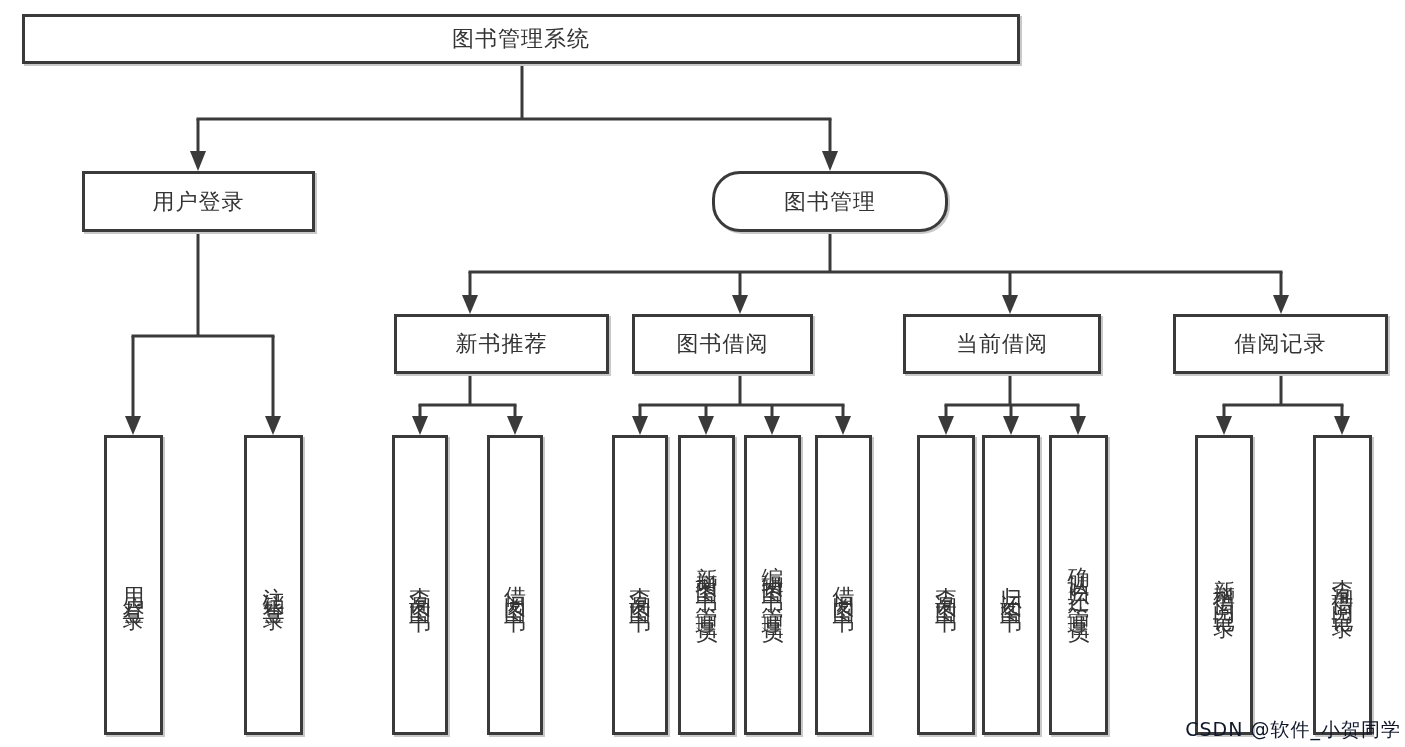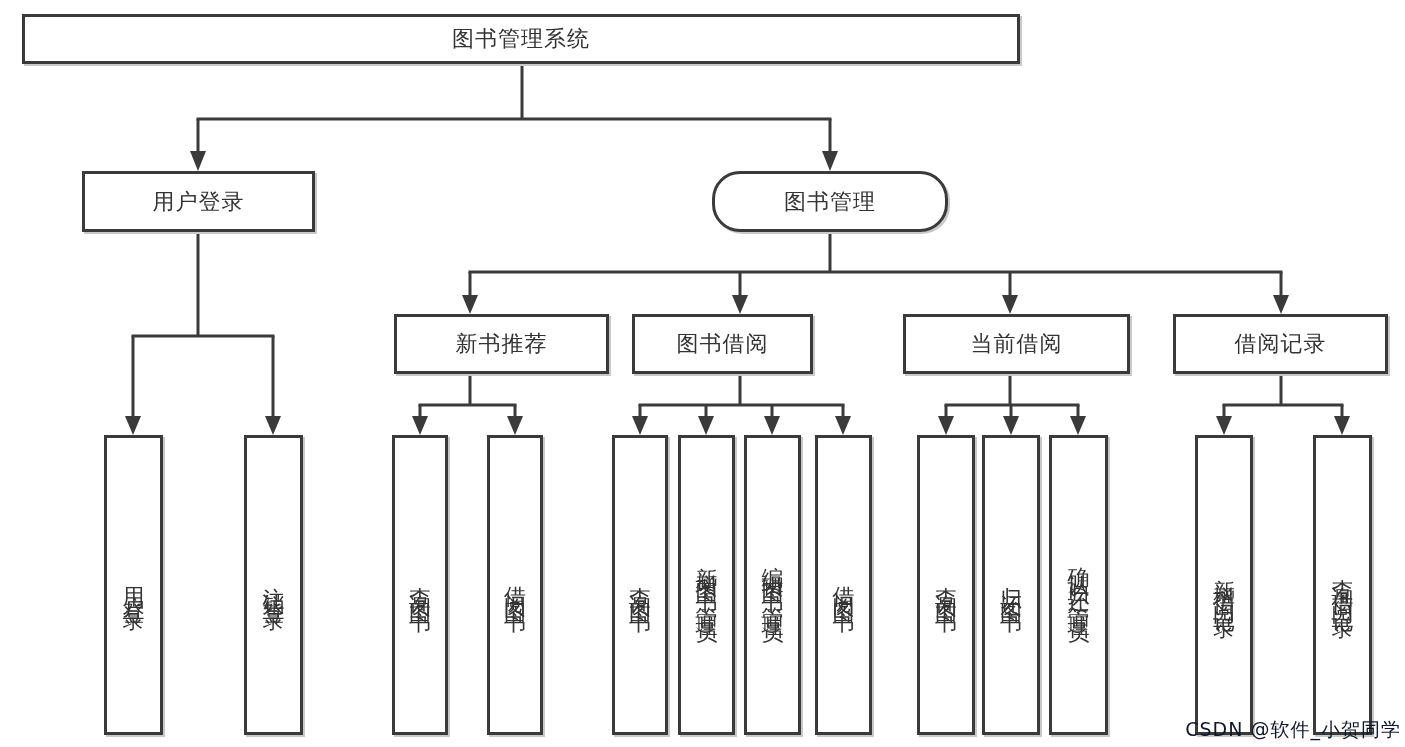--- a/index.html
+++ b/index.html
@@ -128,21 +128,21 @@
   <div class="node h-node" style="left:712px; top:171px; width:236px; height:61px;border-radius:28px;">
     <span>图书管理</span>
   </div>
 
   <div class="node h-node" style="left:362px; top:314px; width:215px; height:60px;margin-left:32px;">
     <span>新书推荐</span>
   </div>
   <div class="node h-node" style="left:632px; top:314px; width:181px; height:60px;">
     <span>图书借阅</span>
   </div>
-  <div class="node h-node" style="left:903px; top:314px; width:227px; height:60px;">
+  <div class="node h-node" style="left:903px; top:314px; width:198px; height:60px;">
     <span>当前借阅</span>
   </div>
   <div class="node h-node" style="left:1173px; top:314px; width:215px; height:60px;">
     <span>借阅记录</span>
   </div>
 
   <div class="node v-node" style="left:104px; top:435px; width:59px; height:300px;">
     <span>用户登录</span>
   </div>
   <div class="node v-node" style="left:244px; top:435px; width:59px; height:300px;">

